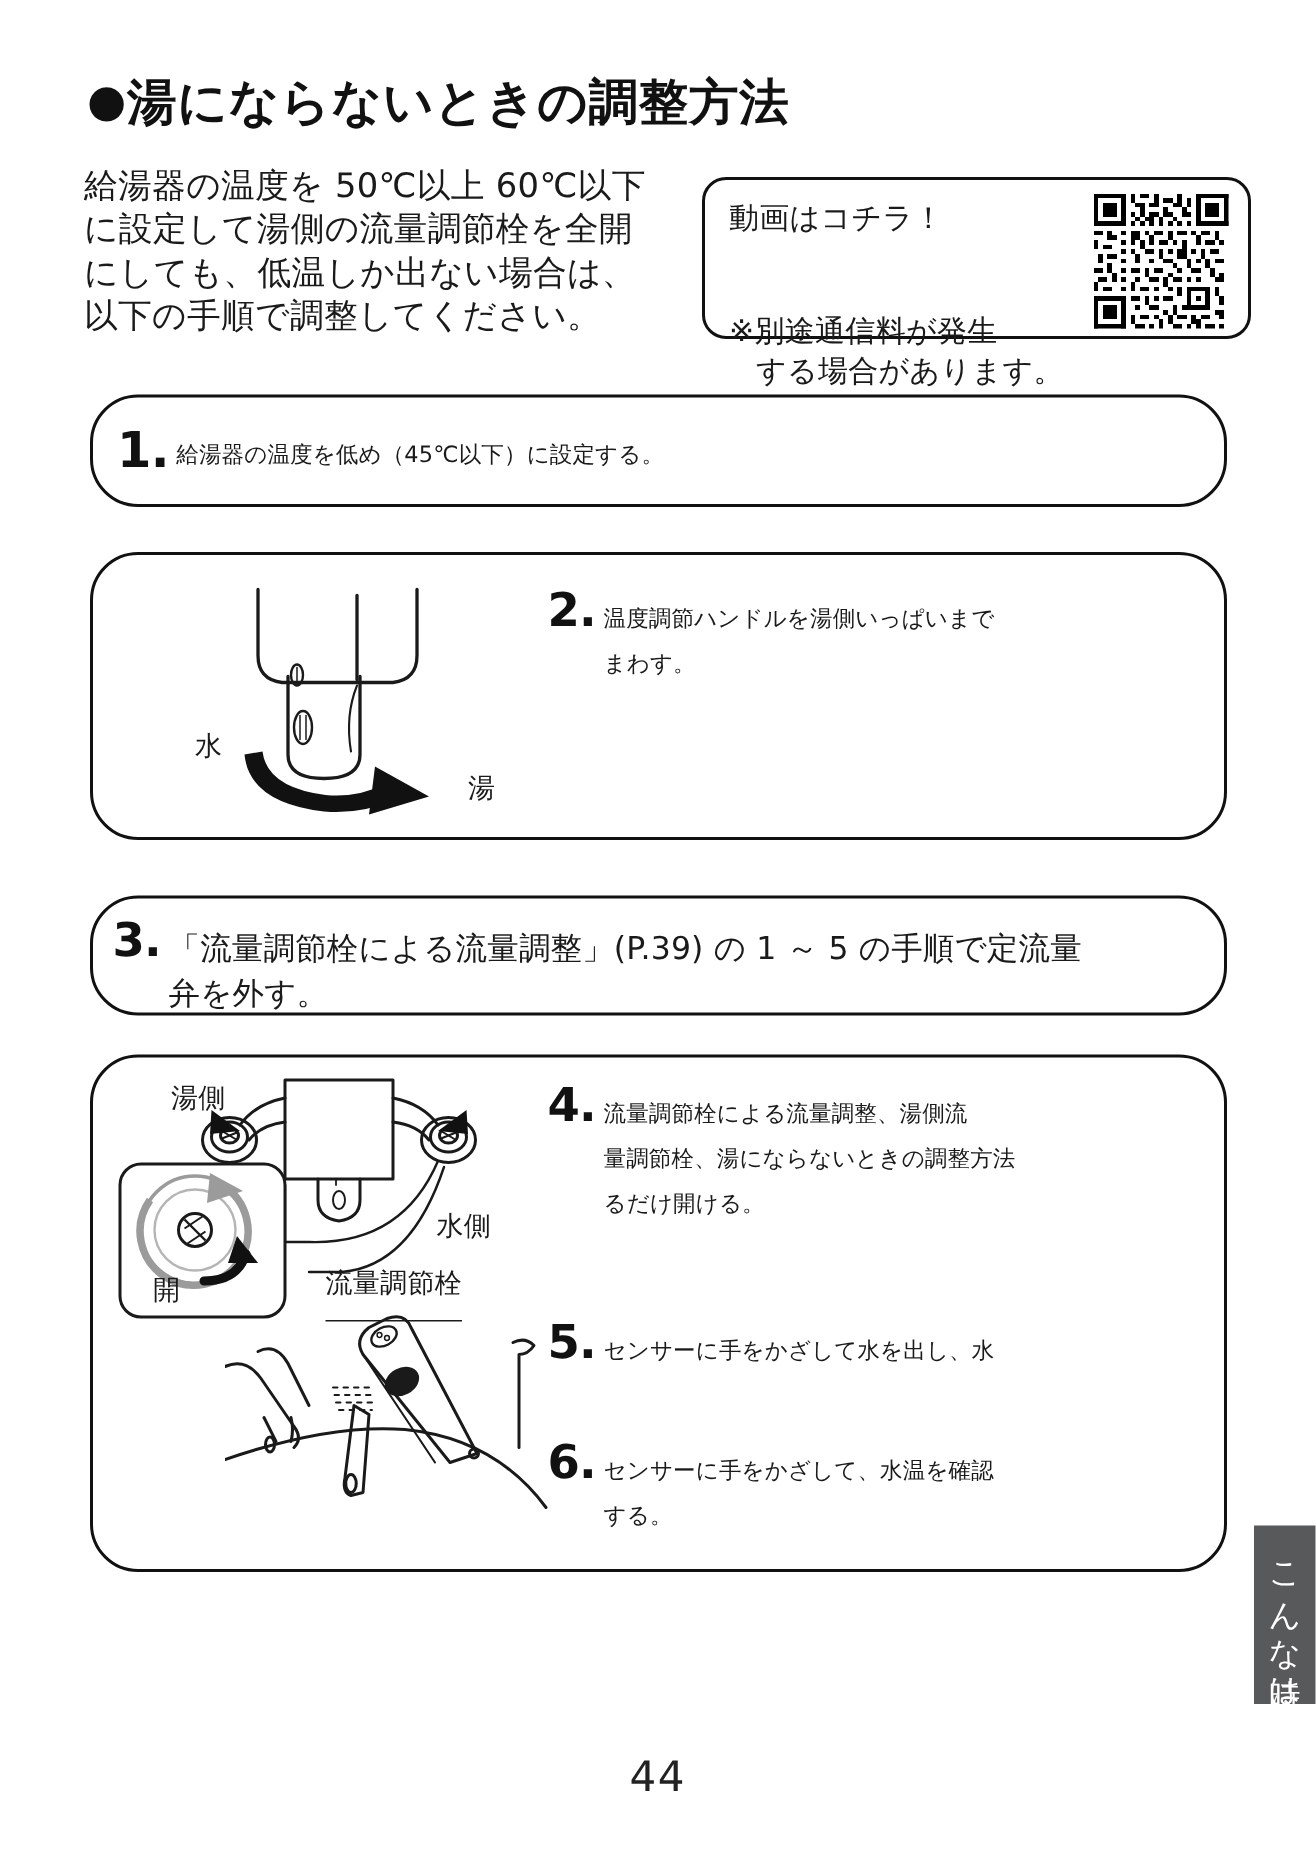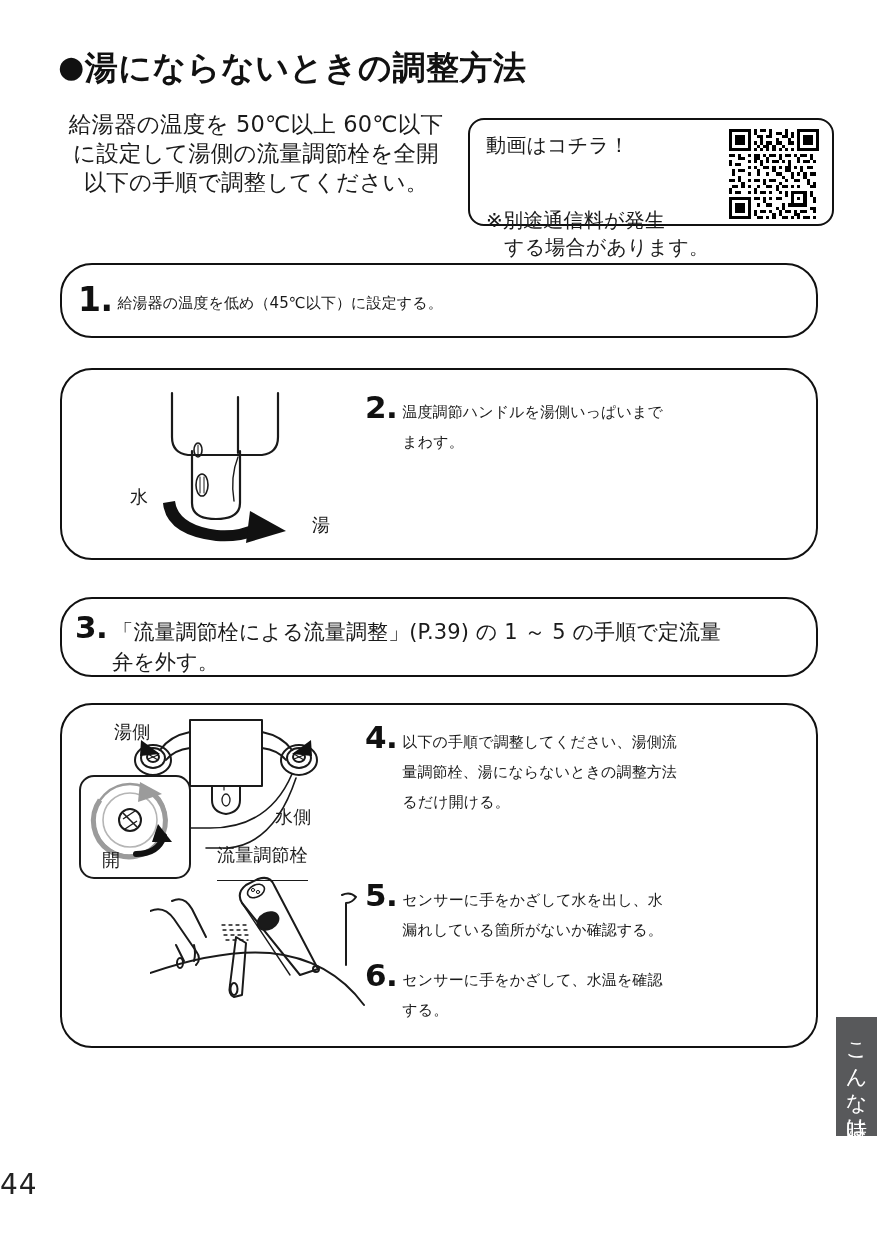--- a/index.html
+++ b/index.html
@@ -41,21 +41,21 @@
   .intro {
     position: absolute;
     left: 56px;
     top: 110px;
     width: 400px;
     font-size: 22.5px;
     line-height: 29px;
     letter-spacing: 0.2px;
     color: #1a1a1a;
   }
-  .intro div { white-space: nowrap; text-align: center; }
+  .intro div { white-space: nowrap; }
 
   
   .qr-box {
     position: absolute;
     left: 468px;
     top: 118px;
     width: 366px;
     height: 108px;
     border: 2.4px solid #111;
     border-radius: 16px;
@@ -160,38 +160,39 @@
     box-sizing: border-box;
     padding-top: 4px;
   }
 
   
   .page-number {
     position: absolute;
     left: 0;
     right: 0;
     top: 1168px;
-    text-align: left;
+    text-align: center;
     font-size: 28px;
     color: #222;
     letter-spacing: 1px;
   }
 </style>
 </head>
 <body>
 
 <div class="page">
 
   <div class="title">
     <span class="bullet">●</span><span>湯にならないときの調整方法</span>
   </div>
 
   <div class="intro">
     <div>給湯器の温度を 50℃以上 60℃以下</div>
     <div>に設定して湯側の流量調節栓を全開</div>
+    <div>にしても、低温しか出ない場合は、</div>
     <div>以下の手順で調整してください。</div>
   </div>
 
   <div class="qr-box">
     <div class="qr-text">
       <div class="l1">動画はコチラ！</div>
       <div class="l2">※別途通信料が発生</div>
       <div class="l3">する場合があります。</div>
     </div>
     <svg class="qr-code" viewBox="0 0 29 29" shape-rendering="crispEdges">
@@ -407,31 +408,30 @@
       <div>「流量調節栓による流量調整」(P.39) の 1 ～ 5 の手順で定流量</div>
       <div>弁を外す。</div>
     </div>
   </div>
 
   <div class="step-box" id="box4"></div>
 
   <div class="step" id="step4">
     <div class="step-num">4.</div>
     <div class="step-body">
-      <div>以下の手順で調整してください、湯側流</div>
+      <div>流量調節栓による流量調整、湯側流</div>
       <div>量調節栓、湯にならないときの調整方法</div>
       <div>るだけ開ける。</div>
     </div>
   </div>
 
   <div class="step" id="step5">
     <div class="step-num">5.</div>
     <div class="step-body">
       <div>センサーに手をかざして水を出し、水</div>
-      <div>漏れしている箇所がないか確認する。</div>
     </div>
   </div>
 
   <div class="step" id="step6">
     <div class="step-num">6.</div>
     <div class="step-body">
       <div>センサーに手をかざして、水温を確認</div>
       <div>する。</div>
     </div>
   </div>
@@ -483,21 +483,21 @@
         <circle cx="52" cy="112" r="11" fill="#fff" stroke="#1a1a1a" stroke-width="2"></circle>
         <line x1="45" y1="105" x2="59" y2="119" stroke="#1a1a1a" stroke-width="1.6"></line>
         <line x1="45" y1="111" x2="57" y2="103" stroke="#1a1a1a" stroke-width="1.4"></line>
         <line x1="47" y1="121" x2="59" y2="113" stroke="#1a1a1a" stroke-width="1.4"></line>
 
         <path d="M58 146 Q80 146 86 128" fill="none" stroke="#111" stroke-width="6" stroke-linecap="round"></path>
         <path d="M80 116 L94 134 L74 134 Z" fill="#111"></path>
       </g>
     </svg>
     <div class="fig-label" style="left:36px; top:12px;font-family:Liberation Serif, serif;">湯側</div>
-    <div class="fig-label" style="left:197px; top:97px;">水側</div>
+    <div class="fig-label" style="left:213px; top:97px;">水側</div>
     <div class="fig-label" style="left:139px; top:135px; border-bottom:1.6px solid #1a1a1a; padding-bottom:13px;">流量調節栓</div>
     <div class="fig-label" style="left:24px; top:140px;">開</div>
   </div>
 
   <div class="fig" id="fig-hand">
     <svg width="230" height="165" viewBox="0 0 230 165">
       <g fill="none" stroke="#1a1a1a" stroke-width="2" stroke-linecap="round" stroke-linejoin="round">
 
         <path d="M0 108 Q70 84 120 88 Q180 94 214 140"></path>
 

